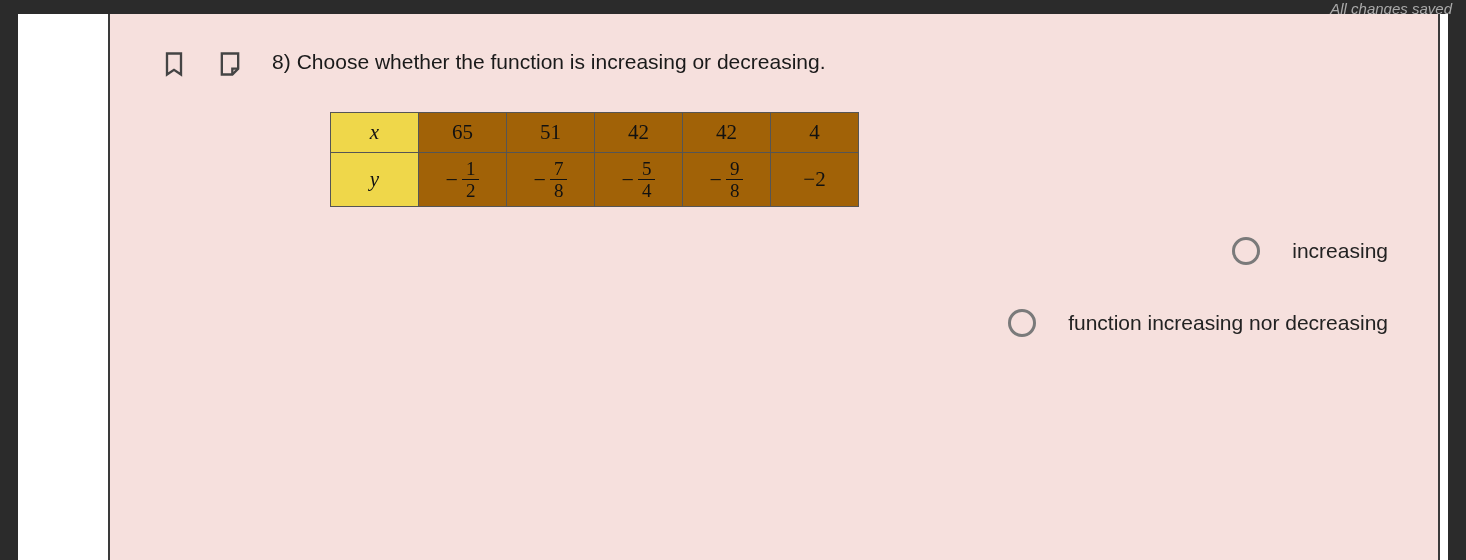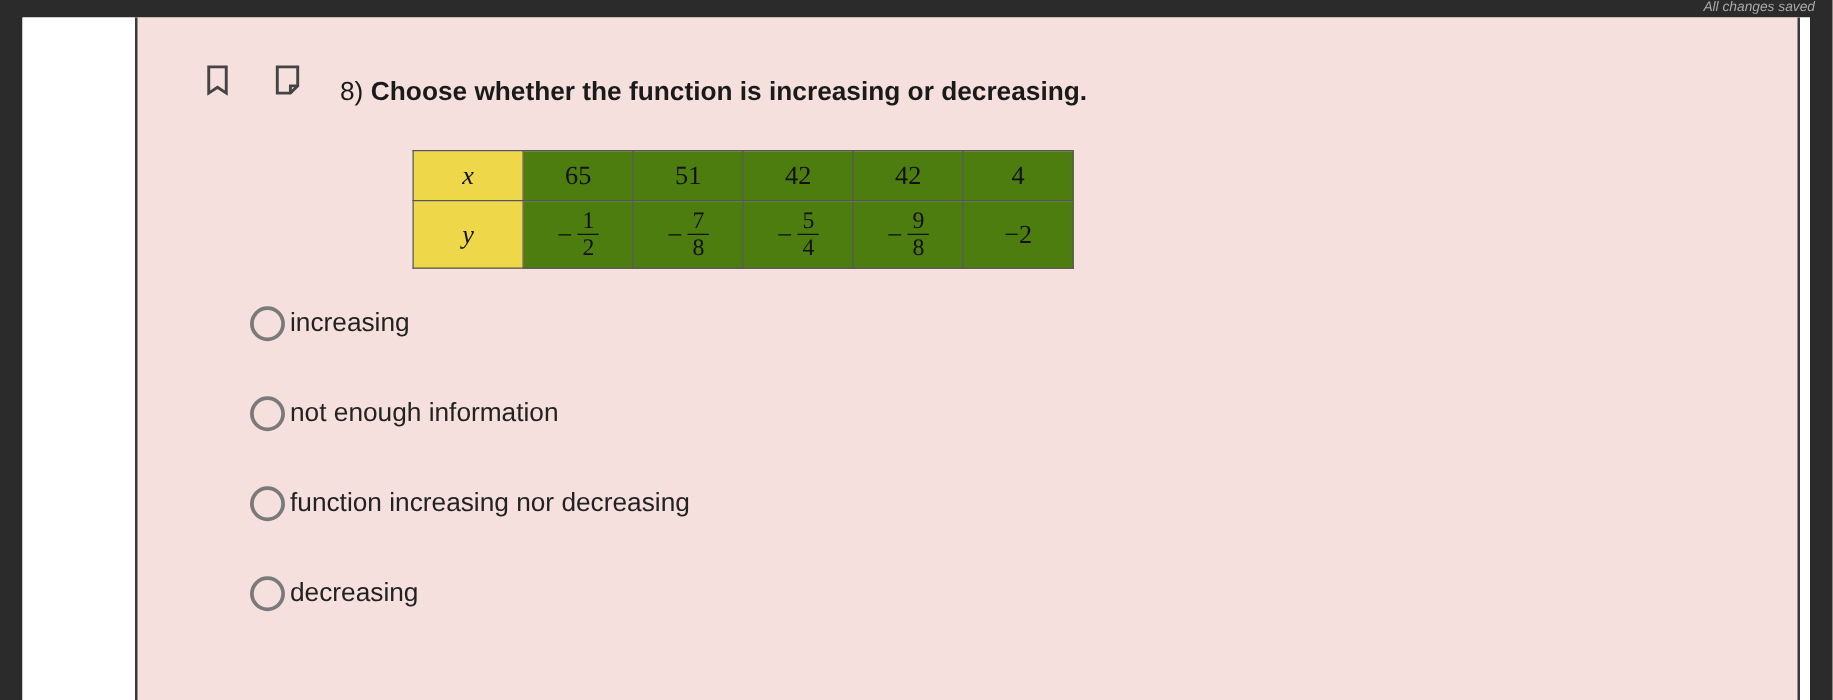--- a/index.html
+++ b/index.html
@@ -10,21 +10,21 @@
     height: 560px;
     overflow: hidden;
     position: relative;
   }
   .save-status {
     position: absolute;
     top: 0;
     right: 14px;
     color: #aaa;
     font-style: italic;
-    font-size: 11px;
+    font-size: 15px;
   }
   .page-wrap {
     position: absolute;
     left: 18px;
     right: 18px;
     top: 14px;
     bottom: 0;
     background: #fff;
     display: flex;
   }
@@ -61,39 +61,39 @@
   .icon-btn svg { width: 100%; height: 100%; stroke: #444; stroke-width: 2; fill: none; }
   .q-title {
     font-size: 21px;
     color: #1a1a1a;
     display: flex;
     align-items: baseline;
     gap: 6px;
     flex-wrap: wrap;
   }
   .q-no { font-weight: 400; }
-  .q-text { font-weight: 700; margin-top: 12px; }
+  .q-text { font-weight: 400; }
 
   .table-wrap {
     margin-left: 170px;
     margin-bottom: 30px;
   }
   table.data {
     border-collapse: collapse;
     font-size: 21px;
     color: #111;
   }
   table.data td {
     border: 1px solid #555;
     text-align: center;
     vertical-align: middle;
     padding: 6px 0;
     width: 88px;
     height: 40px;
-    background: #4d7c0f;
+    background: #a16207;
     font-family: Georgia, 'Times New Roman', serif;
   }
   table.data tr:nth-child(2) td { height: 54px; }
   table.data td.hd {
     background: #efd74a;
     font-style: italic;
     font-family: Georgia, 'Times New Roman', serif;
     width: 88px;
   }
   .frac {
@@ -113,23 +113,24 @@
   .frac .stack .num { padding: 0 4px 1px; }
   .frac .stack .den { border-top: 1.5px solid #111; padding: 1px 4px 0; }
 
   .options {
     margin-left: 40px;
     margin-top: 10px;
   }
   .opt {
     display: flex;
     align-items: center;
-    gap: 4px;
+    gap: 32px;
     margin-bottom: 44px;
     cursor: pointer;
+    justify-content: flex-end;
   }
   .radio {
     width: 28px;
     height: 28px;
     border: 3px solid #7a7a7a;
     border-radius: 50%;
     flex: 0 0 auto;
     background: transparent;
   }
   .opt-label {
@@ -212,28 +213,20 @@
         </table>
     </div>
 
     <div class="options">
       <div class="opt">
         <span class="radio"></span>
         <span class="opt-label">increasing</span>
       </div>
       <div class="opt">
         <span class="radio"></span>
-        <span class="opt-label">not enough information</span>
-      </div>
-      <div class="opt">
-        <span class="radio"></span>
         <span class="opt-label">function increasing nor decreasing</span>
       </div>
-      <div class="opt" style="margin-bottom:0">
-        <span class="radio"></span>
-        <span class="opt-label">decreasing</span>
-      </div>
     </div>
 
   </div>
 
   <div class="right-gutter"></div>
 </div>
 
 </body></html>

